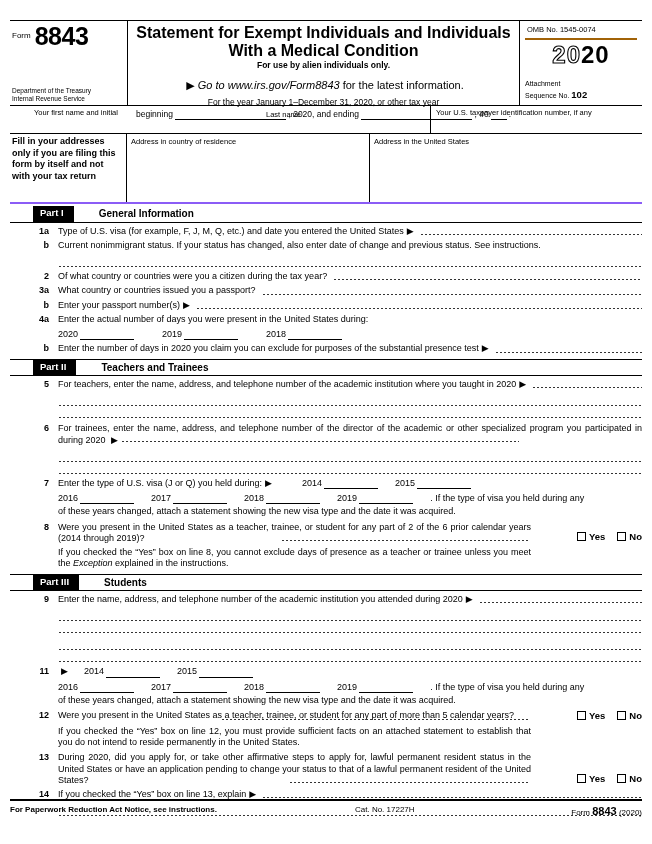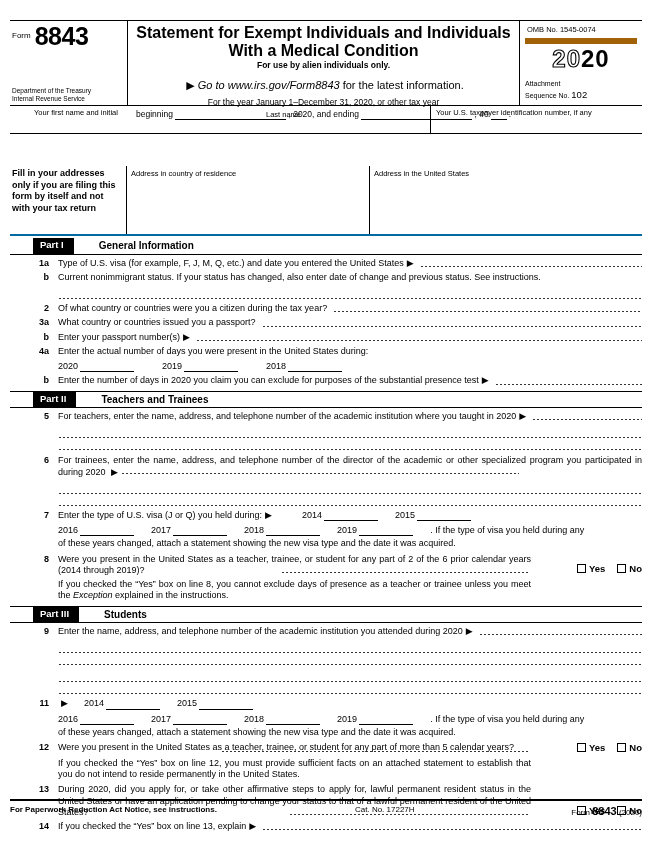--- a/index.html
+++ b/index.html
@@ -20,32 +20,32 @@
   .title { font-weight:bold; font-size:16px; line-height:1.1; }
   .for-use { font-weight:bold; font-size:8.5px; margin-top:1px; }
   .goto { font-weight:normal; font-size:11px; margin-top:8px; }
   .goto .url { font-style:italic; }
   .taxyear { font-size:8.5px; margin-top:4px; }
   .begin-row { font-size:8.5px; display:flex; align-items:flex-end; margin-top:2px; text-align:left; }
   .blank { border-bottom:1px solid #000; height:10px; display:inline-block; }
   .b-grow { flex:1; margin:0 2px; }
   .b-small { width:16px; margin:0 2px; }
   .hdr-right { width:122px; display:flex; flex-direction:column; padding:0 5px 2px 5px; }
-  .omb { font-size:7.5px; padding:4px 0 4px 2px; border-bottom:6px solid #a16207; text-align:left; }
+  .omb { font-size:7.5px; padding:4px 0 4px 2px; border-bottom:2px solid #a16207; text-align:left; }
   .bigyear { font-size:24px; font-weight:bold; letter-spacing:1px; text-align:center; margin-top:3px; line-height:1; }
   .yr-outline { color:#fff; -webkit-text-stroke:1.1px #000; }
   .attach { margin-top:auto; font-size:7px; line-height:1.25; text-align:left; padding-bottom:2px; }
-  .attach-num { font-weight:normal; font-size:9.5px; }
+  .attach-num { font-weight:bold; font-size:9.5px; }
   
   .name-row { display:flex; border-bottom:1.5px solid #000; height:28px; font-size:7.5px; }
   .nr-left { flex:1; position:relative; }
   .lbl-first { position:absolute; left:24px; top:2px; }
   .lbl-last { position:absolute; left:256px; top:4px; }
   .nr-tin { width:212px; border-left:1.5px solid #000; padding:2px 0 0 5px; }
-  .addr-row { display:flex; border-bottom:2px solid #0369a1; height:70px; font-size:7.5px;margin-top:32px; }
+  .addr-row { display:flex; border-bottom:2px solid #8b5cf6; height:70px; font-size:7.5px; }
   .addr-note { width:117px; border-right:1px solid #000; font-weight:bold; font-size:9px; line-height:1.3; padding:2px 3px 0 2px; }
   .addr-mid { width:243px; border-right:1px solid #000; padding:3px 4px; }
   .addr-us { flex:1; padding:3px 4px; }
   
   .part-bar { display:flex; align-items:stretch; border-bottom:1px solid #000; border-top:1px solid #000; margin-top:4px; }
   .part-badge { background:#000; color:#fff; font-weight:bold; font-size:9.5px; padding:1px 10px 2px 7px; margin-left:23px; }
   .part-title { font-weight:bold; font-size:10px; padding:2px 0 1px 25px; }
   
   .fline { display:flex; align-items:flex-end; margin-top:3px; padding-left:23px; }
   .fnum { width:16px; min-width:16px; text-align:right; font-weight:bold; margin-right:9px; }

